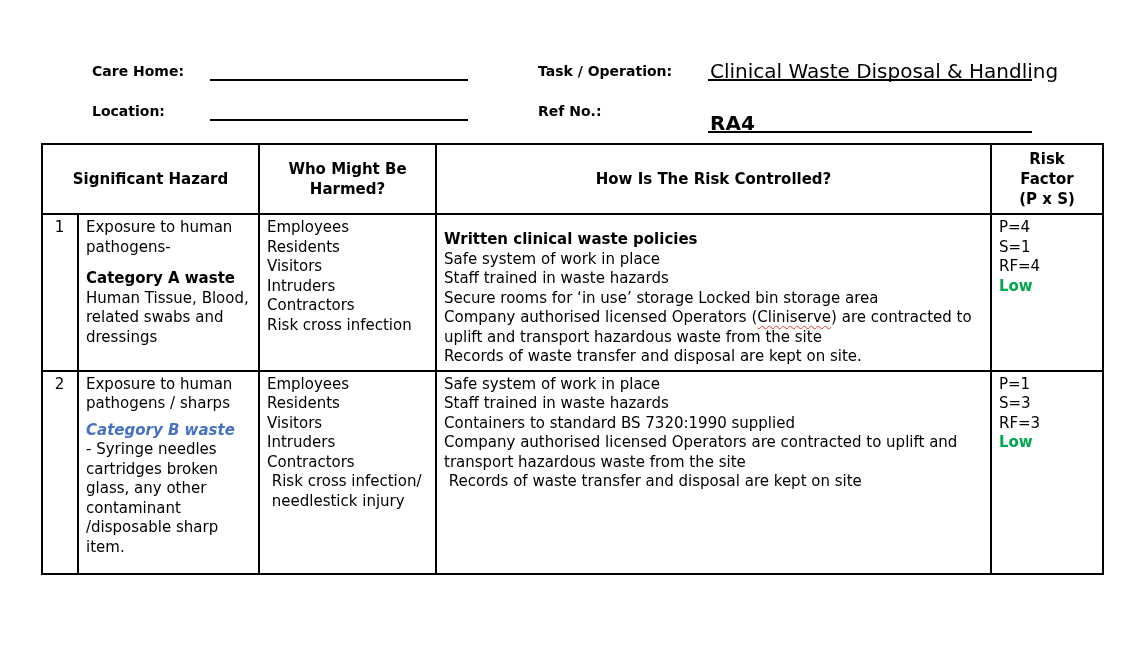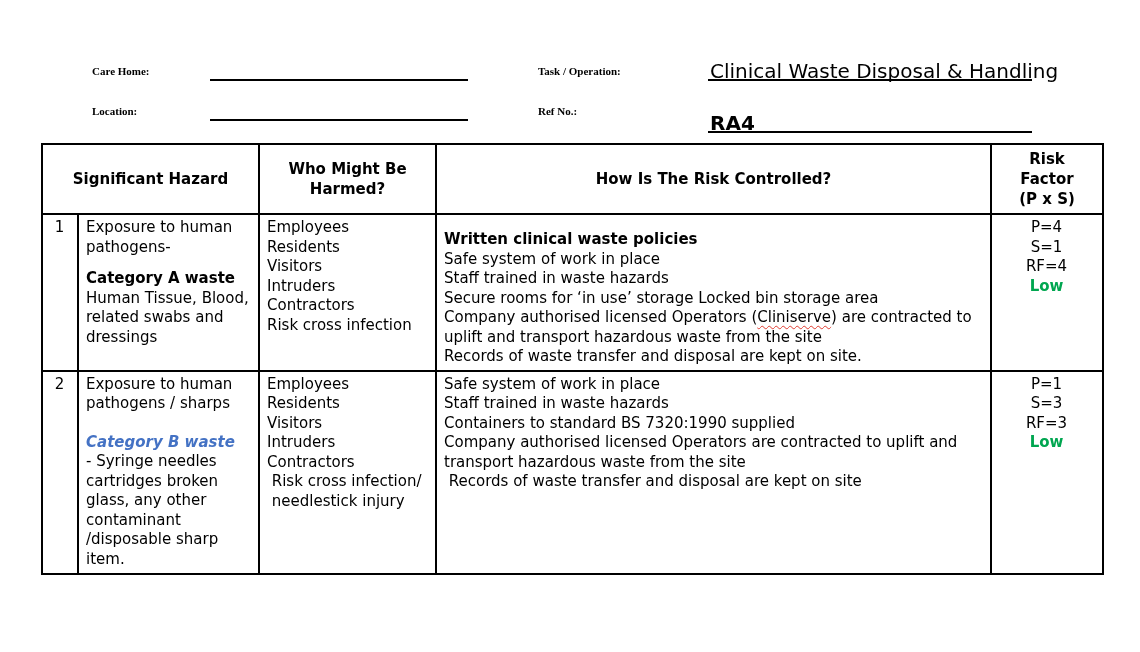--- a/index.html
+++ b/index.html
@@ -4,45 +4,45 @@
 <style>
   :root{
     --category-b-blue:#4472c4;
     --risk-low-green:#00a650;
     --misspell-red:#e03c31;
   }
   *{box-sizing:border-box;margin:0;padding:0;}
   html,body{width:1140px;height:652px;background:#ffffff;overflow:hidden;}
   body{font-family:"DejaVu Sans","Liberation Sans",sans-serif;color:#000;position:relative;}
   .abs{position:absolute;}
-  .meta-label{font-weight:bold;font-size:11px;line-height:20px;font-family:Liberation Serif, serif;}
+  .meta-label{font-weight:bold;font-size:14px;line-height:20px;}
   .meta-line{height:20px;border-bottom:2px solid #000;font-size:20px;line-height:20px;white-space:nowrap;}
   .meta-line.bold{font-weight:bold;margin-top:12px;}
 
   table.ra{
     position:absolute;left:41px;top:143px;
     width:1061px;border-collapse:collapse;table-layout:fixed;
   }
   table.ra th,table.ra td{border:2px solid #000;}
   table.ra th{
     font-size:15px;font-weight:bold;text-align:center;vertical-align:middle;
     line-height:20px;padding:4px 6px;
   }
   th.risk-head{white-space:pre-line;}
   table.ra td{
     font-size:15px;line-height:19.5px;vertical-align:top;padding:3px 8px 3px 7px;
   }
   td.num{text-align:center;padding-top:4px;}
-  td.risk{vertical-align:middle;text-align:center;line-height:22px;padding:0;border-radius:13px;}
+  td.risk{vertical-align:middle;text-align:left;line-height:22px;padding:0;border-radius:13px;}
   .risk-level{font-weight:bold;color:var(--risk-low-green);}
   .pre{white-space:pre-wrap;}
   p{margin:0;}
   .cat-a{font-weight:bold;margin-top:12px;}
   .cat-b{font-weight:bold;font-style:italic;color:var(--category-b-blue);}
-  .gap{margin-top:19px;}
+  .gap{margin-top:7px;}
   .misspell{
     text-decoration:underline wavy var(--misspell-red);
     text-decoration-thickness:1px;
     text-underline-offset:3px;
   }
   .hdr-row{height:68px;}
   .row-1{height:144px;}
   .row-2{height:203px;}
 </style>
 </head>

